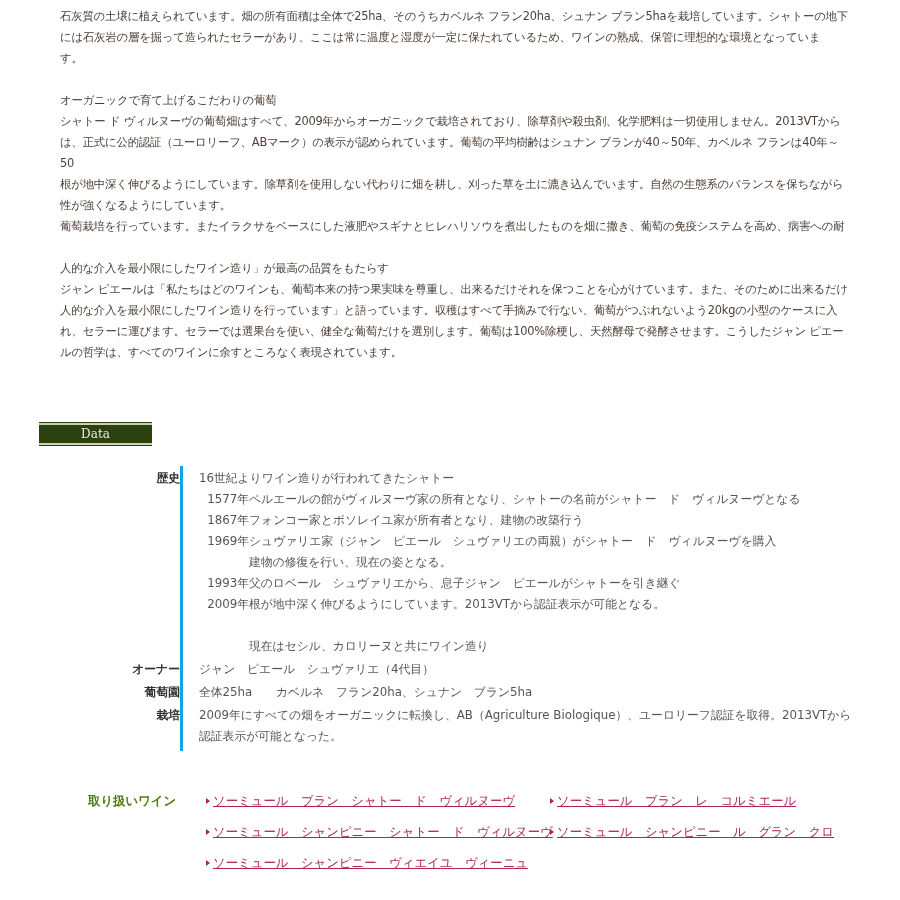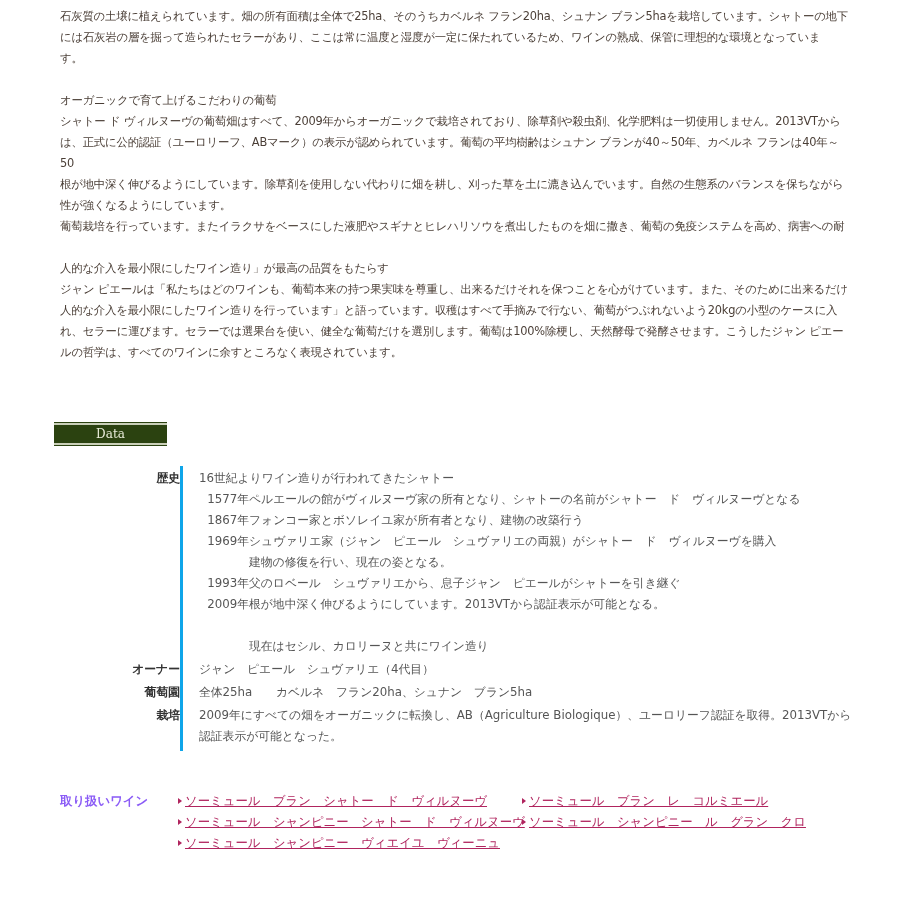--- a/index.html
+++ b/index.html
@@ -17,21 +17,21 @@
     .article .gap { height: 21px; }
     .article .heading { color: #4a3e36; }
 
     .data-header {
       position: absolute; left: 39px; top: 422px; width: 113px; height: 22px;
       background: #2b4210;
       border-top: 1px solid #2b4210; border-bottom: 1px solid #2b4210;
       box-shadow: inset 0 2px 0 #c9cfb8, inset 0 -2px 0 #c9cfb8;
       color: #e9ecd9; text-align: center;
       font-family: "DejaVu Serif", "Liberation Serif", serif;
-      font-size: 12px; line-height: 22px; margin-left: 15px;
+      font-size: 12px; line-height: 22px;
     }
     .data-table {
       position: absolute; left: 60px; top: 466px; width: 800px;
       font-size: 11.8px; color: #555; line-height: 21px;
     }
     .row { display: flex; }
     .row .label {
       width: 120px; flex: none; font-weight: bold; color: #333;
       padding-top: 2px;
       text-align: right;
@@ -44,23 +44,23 @@
     .hist-line .year { display: inline-block; width: 50px; text-align: right; }
     .indent { padding-left: 50px; }
     .blank { height: 21px; }
     .value.last { padding-bottom: 4px; white-space: normal; }
     .value.last div { white-space: normal; }
 
     .wines {
       position: absolute; left: 60px; top: 790px; width: 800px;
       display: flex; font-size: 12.4px; line-height: 21px;
     }
-    .wines .label { width: 118px; font-weight: bold; color: #8b5cf6; flex: none; }
+    .wines .label { width: 118px; font-weight: bold; color: #4d7c0f; flex: none; margin-left: 28px; }
     .wine-links {
-      display: grid; grid-template-columns: 344px 340px; row-gap: 0;
+      display: grid; grid-template-columns: 344px 340px; row-gap: 10px;
     }
     .wine-link {
       color: #b0245e; text-decoration: underline; white-space: nowrap;
       cursor: pointer;
     }
     .wine-link .arrow {
       display: inline-block; width: 0; height: 0;
       border-top: 3px solid transparent; border-bottom: 3px solid transparent;
       border-left: 4px solid #b0245e; margin-right: 3px; vertical-align: 1px;
     }

